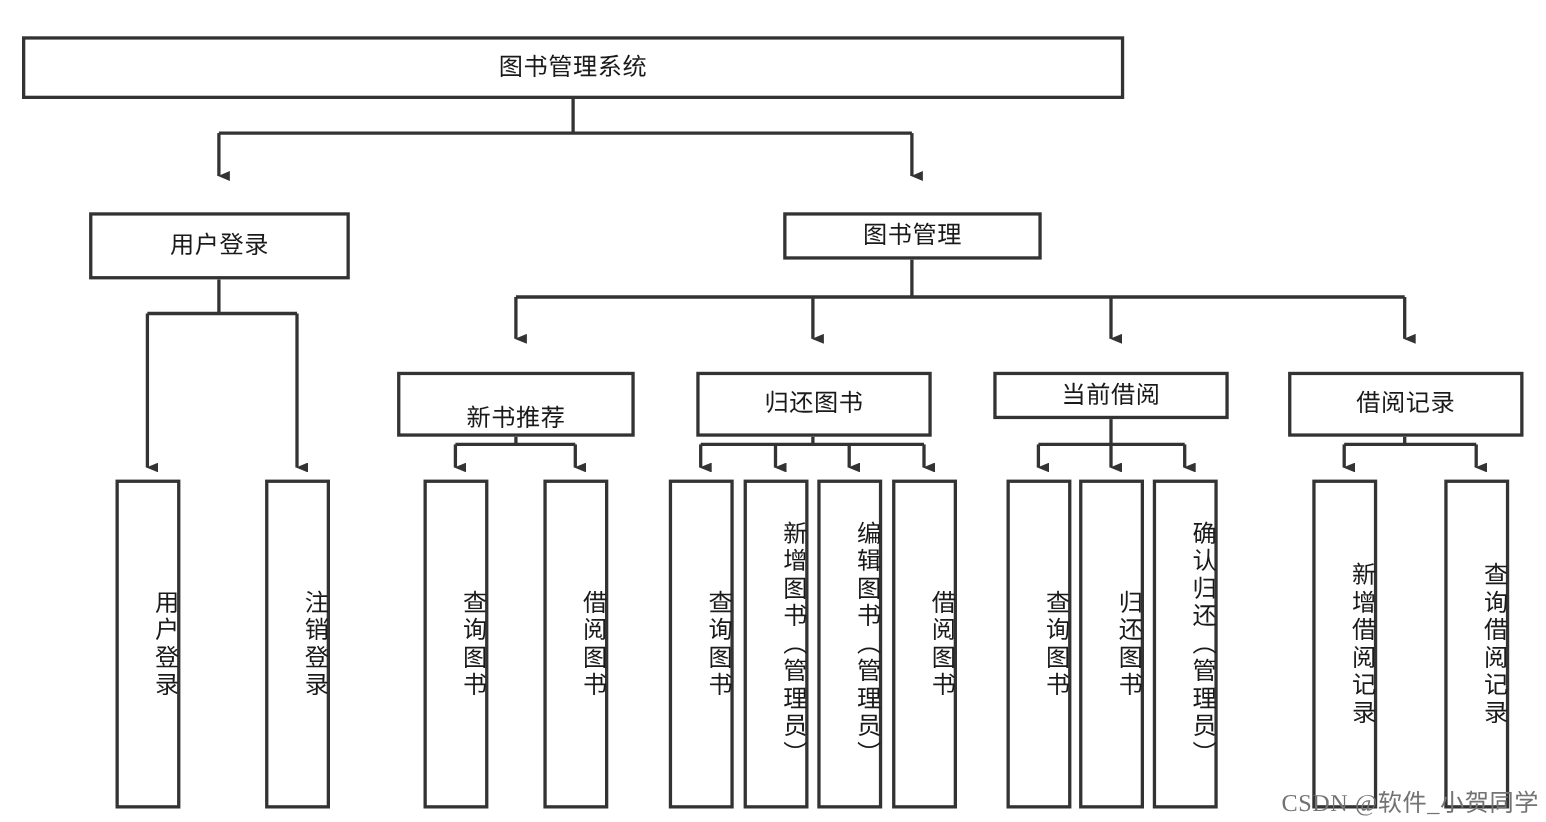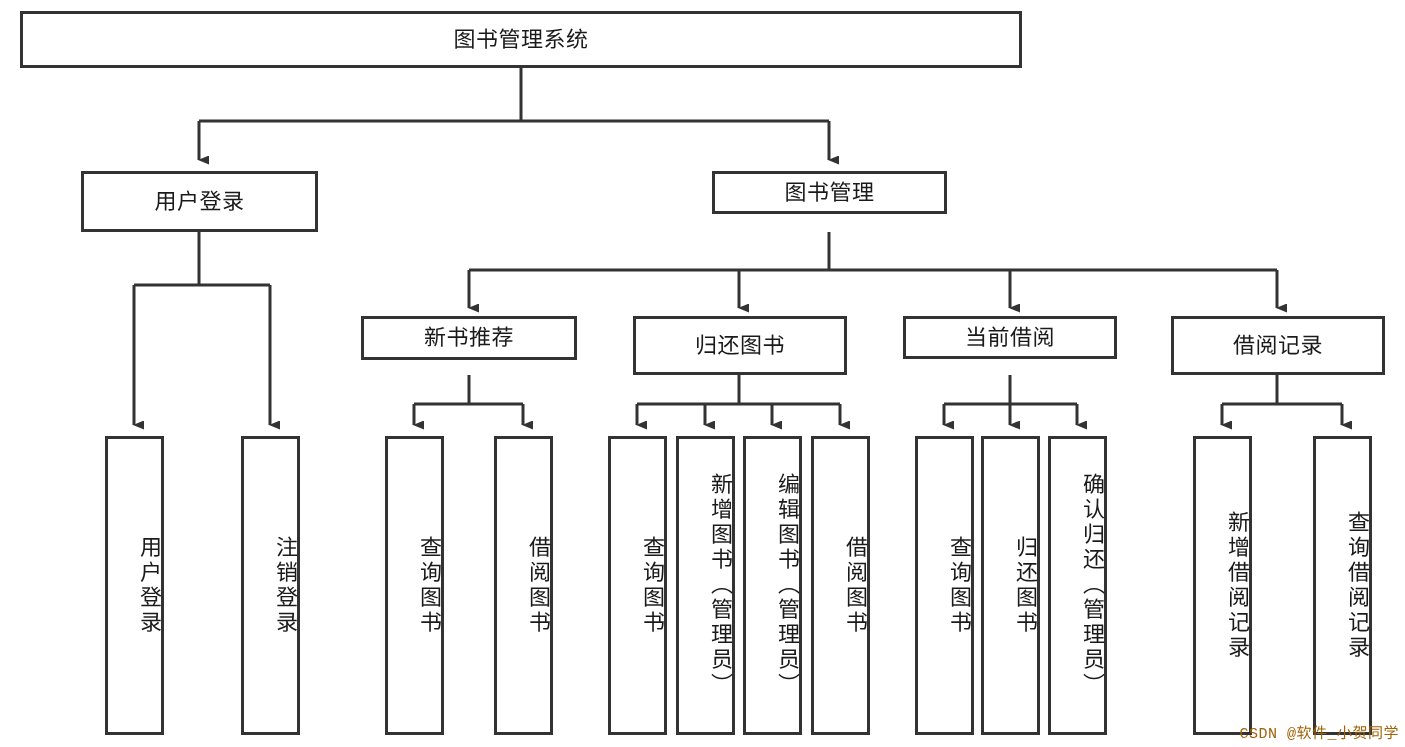--- a/index.html
+++ b/index.html
@@ -34,20 +34,21 @@
     display: flex;
     align-items: center;
     justify-content: center;
     color: #1a1a1a;
     line-height: 1.18;
   }
   .node.horizontal {
     font-size: 22px;
     letter-spacing: 0.5px;
     text-align: center;
+    margin-top: 22px;
   }
   .node.vertical {
     writing-mode: vertical-rl;
     text-orientation: upright;
     font-size: 22px;
     letter-spacing: 3px;
     padding-top: 6px;
     padding-bottom: 6px;
     align-items: flex-start;
     justify-content: center;
@@ -57,25 +58,25 @@
     text-orientation: upright;
     white-space: nowrap;
   }
   .node-root {
     font-size: 23px;
   }
   .watermark {
     position: absolute;
     right: 6px;
     bottom: 4px;
-    font-size: 15px;
-    color: #a16207;
+    font-size: 22px;
+    color: #737373;
     white-space: nowrap;
     letter-spacing: 0.5px;
-    font-family: Liberation Mono, monospace;
+    font-family: Liberation Serif, serif;
   }
 </style>
 </head>
 <body>
 
 <div id="diagram-root">
 
   <svg class="connectors" viewBox="0 0 1405 747" xmlns="http://www.w3.org/2000/svg">
     <defs>
       <marker id="arrowhead" markerWidth="9" markerHeight="11" refX="4.5" refY="10" orient="auto" markerUnits="userSpaceOnUse">
@@ -130,21 +131,21 @@
     <span class="nlabel">图书管理系统</span>
   </div>
 
   <div class="node horizontal" style="left:81px; top:171px; width:237px; height:61px;">
     <span class="nlabel">用户登录</span>
   </div>
   <div class="node horizontal" style="left:712px; top:171px; width:235px; height:43px;">
     <span class="nlabel">图书管理</span>
   </div>
 
-  <div class="node horizontal" style="left:361px; top:316px; width:216px; height:44px;">
+  <div class="node horizontal" style="left:361px; top:316px; width:216px; height:59px;align-items:flex-end;">
     <span class="nlabel">新书推荐</span>
   </div>
   <div class="node horizontal" style="left:633px; top:316px; width:214px; height:59px;">
     <span class="nlabel">归还图书</span>
   </div>
   <div class="node horizontal" style="left:903px; top:316px; width:214px; height:43px;">
     <span class="nlabel">当前借阅</span>
   </div>
   <div class="node horizontal" style="left:1171px; top:316px; width:214px; height:59px;">
     <span class="nlabel">借阅记录</span>

